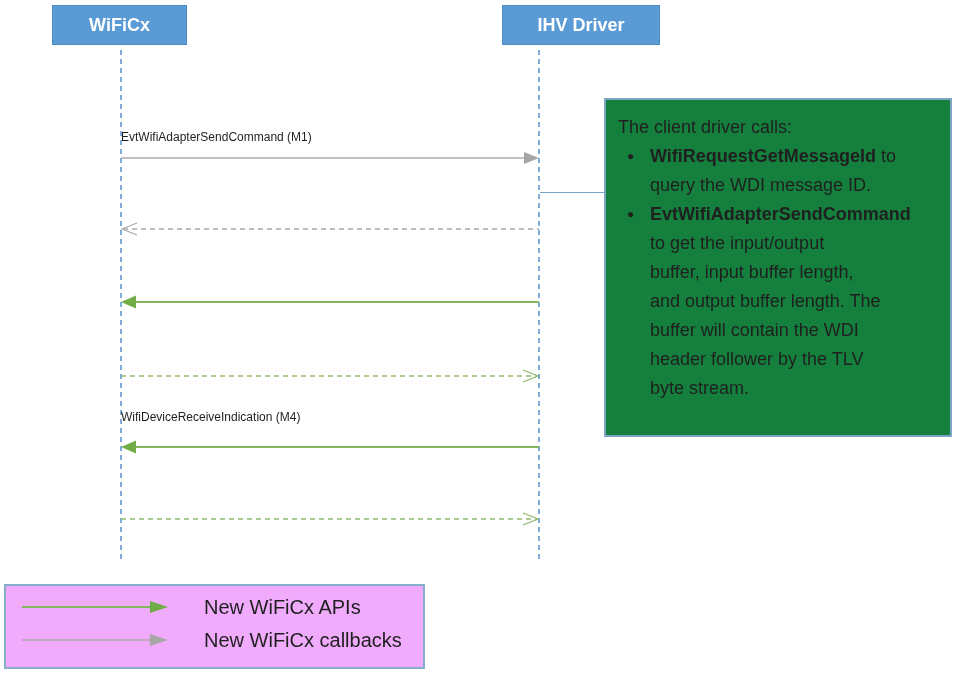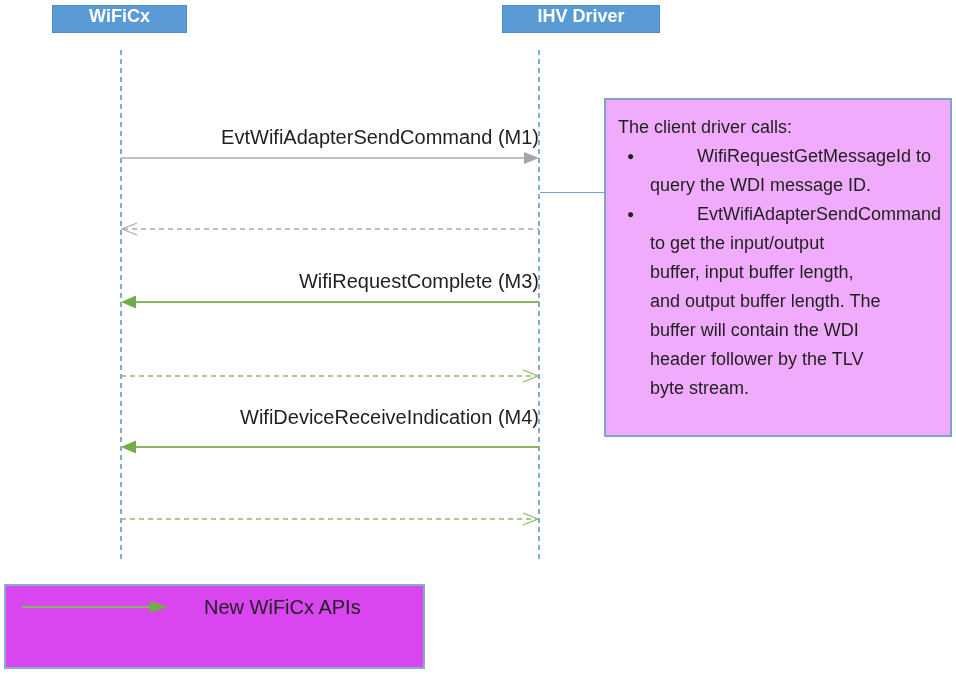--- a/index.html
+++ b/index.html
@@ -2,61 +2,61 @@
 <html><head>
 <meta charset="utf-8">
 <style>
   html,body{margin:0;padding:0;background:#fff;}
   #stage{
     position:relative;width:956px;height:674px;background:#ffffff;overflow:hidden;
     font-family:"Liberation Sans",sans-serif;color:#1F1F1F;
   }
   
   .actor{
-    position:absolute;top:5px;height:28px;box-sizing:border-box;
+    position:absolute;top:5px;height:40px;box-sizing:border-box;
     background:#5B9BD5;border:1px solid #4E8CC2;
-    display:flex;align-items:flex-start;justify-content:center;
+    display:flex;align-items:center;justify-content:center;
     color:#ffffff;font-weight:bold;font-size:18px;
   }
   #actor-wificx{left:52px;width:135px;}
   #actor-ihv{left:459px;width:158px;margin-left:43px;}
   
   .lifeline{
     position:absolute;top:50px;height:510px;width:1.5px;
     background:repeating-linear-gradient(to bottom,#7FACD8 0,#7FACD8 5px,transparent 5px,transparent 9px);
   }
   #lifeline-wificx{left:120px;}
   #lifeline-ihv{left:538px;}
   
   .msg-label{
-    position:absolute;left:121px;width:418px;text-align:right;
-    font-size:20px;line-height:26px;white-space:nowrap;
+    position:absolute;left:121px;width:418px;text-align:left;
+    font-size:12px;line-height:26px;white-space:nowrap;
   }
   .arrow{position:absolute;left:121px;width:418px;height:16px;}
   
   .callout{
     position:absolute;left:604px;top:98px;width:348px;height:339px;
-    box-sizing:border-box;border:2px solid #7EA6C4;background:#f0abfc;
+    box-sizing:border-box;border:2px solid #7EA6C4;background:#15803d;
     padding:13px 8px 0 12px;font-size:18px;line-height:29px;
   }
   .callout ul{margin:0;padding:0;list-style:none;}
   .callout li{display:flex;align-items:flex-start;}
   .bullet{
     flex:0 0 32px;width:32px;text-align:left;padding-left:9px;box-sizing:border-box;
     font-size:12px;line-height:29px;
   }
   .b-text{flex:1;}
-  .b-bold{font-weight:normal;margin-left:47px;}
+  .b-bold{font-weight:bold;}
   .b-rest{white-space:pre-line;}
   
   .connector{position:absolute;left:540px;top:192px;width:64px;height:0;border-top:1.5px solid #74A3C7;}
   
   .legend{
     position:absolute;left:4px;top:584px;width:421px;height:85px;
-    box-sizing:border-box;border:2px solid #86AECB;background:#d946ef;
+    box-sizing:border-box;border:2px solid #86AECB;background:#f0abfc;
   }
   .legend-row{position:absolute;left:14px;height:26px;display:flex;align-items:center;}
   #legend-row-apis{top:8px;}
   #legend-row-callbacks{top:41px;}
   .legend-label{margin-left:36px;font-size:20px;white-space:nowrap;}
   svg{display:block;}
 </style>
 </head>
 <body>
 
@@ -76,21 +76,20 @@
   <svg class="arrow" style="top:150px" viewBox="0 0 418 16">
     <line x1="0" y1="8" x2="403" y2="8" stroke="#ABABAB" stroke-width="1.5"></line>
     <polygon points="403,2 418,8 403,14" fill="#A6A6A6"></polygon>
   </svg>
 
   <svg class="arrow" style="top:221px" viewBox="0 0 418 16">
     <line x1="2" y1="8" x2="418" y2="8" stroke="#ABABAB" stroke-width="1.3" stroke-dasharray="5,4"></line>
     <polyline points="16,2 1,8 16,14" fill="none" stroke="#ABABAB" stroke-width="1.3"></polyline>
   </svg>
 
-  <div class="msg-label" style="top:268px">WifiRequestComplete (M3)</div>
   <svg class="arrow" style="top:294px" viewBox="0 0 418 16">
     <line x1="15" y1="8" x2="418" y2="8" stroke="#84B65E" stroke-width="2"></line>
     <polygon points="15,1.5 0,8 15,14.5" fill="#70AD47"></polygon>
   </svg>
 
   <svg class="arrow" style="top:368px" viewBox="0 0 418 16">
     <line x1="0" y1="8" x2="416" y2="8" stroke="#8DB96C" stroke-width="1.3" stroke-dasharray="5,4"></line>
     <polyline points="402,2 417,8 402,14" fill="none" stroke="#8DB96C" stroke-width="1.3"></polyline>
   </svg>
 
@@ -129,15 +128,22 @@
   </div>
 
   <div class="legend">
     <div class="legend-row" id="legend-row-apis">
       <svg width="148" height="14" viewBox="0 0 148 14">
         <line x1="2" y1="7" x2="130" y2="7" stroke="#84B65E" stroke-width="2"></line>
         <polygon points="130,1 148,7 130,13" fill="#70AD47"></polygon>
       </svg>
       <span class="legend-label">New WiFiCx APIs</span>
     </div>
+    <div class="legend-row" id="legend-row-callbacks">
+      <svg width="148" height="14" viewBox="0 0 148 14">
+        <line x1="2" y1="7" x2="130" y2="7" stroke="#ABABAB" stroke-width="1.5"></line>
+        <polygon points="130,1 148,7 130,13" fill="#A6A6A6"></polygon>
+      </svg>
+      <span class="legend-label">New WiFiCx callbacks</span>
+    </div>
   </div>
 
 </div>
 
 </body></html>

